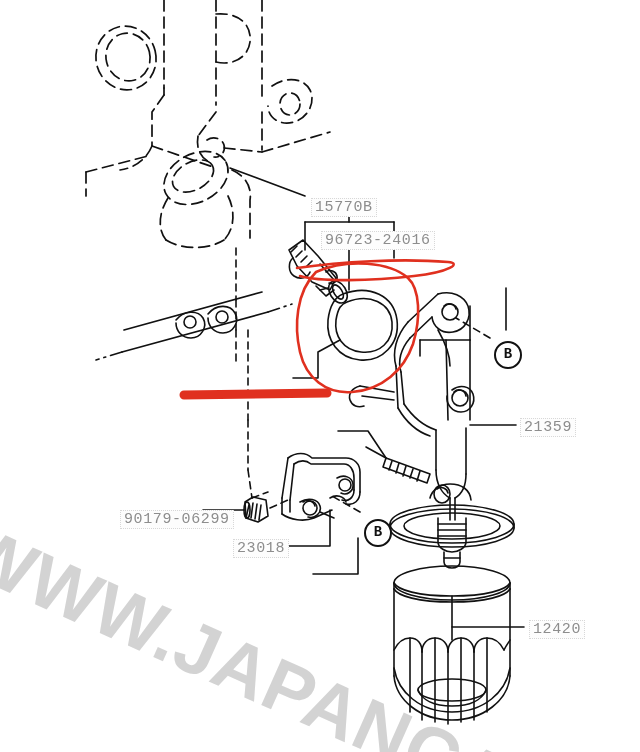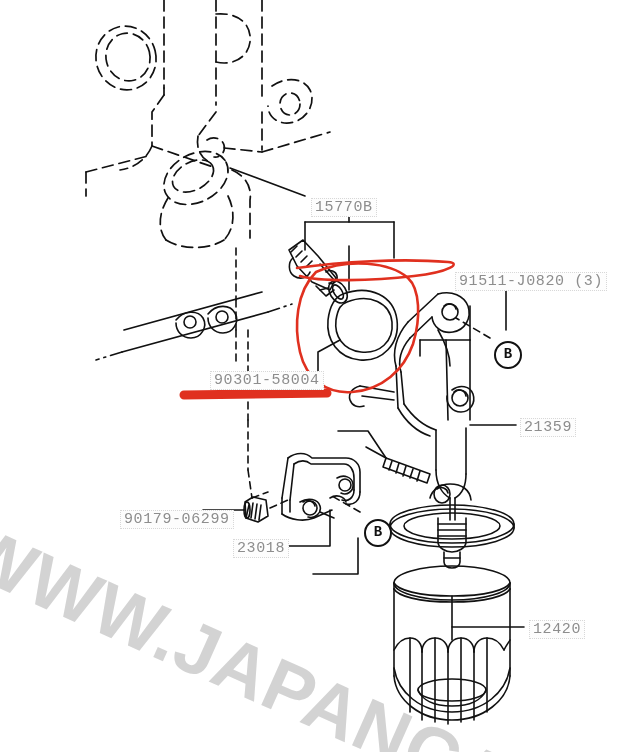--- a/index.html
+++ b/index.html
@@ -301,24 +301,23 @@
                C294,326 296,292 316,272 Z"></path>
 
       <path stroke-width="9" d="M184,395 L327,393"></path>
     </g>
   </svg>
 
   <div class="wm" style="left:-14px;top:508px;transform:rotate(24deg);">WWW.JAPANCATS.RU</div>
 
   <div class="partlabel" style="left:311px;top:192px;margin-top:6px;">15770B</div>
 
-
-  <div class="partlabel" style="left:455px;top:272px;">91511-J0820 (3)</div>
-
-  <div class="partlabel" style="left:210px;top:371px;">90301-58004</div>
+  <div class="partlabel" style="left:321px;top:231px;">96723-24016</div>
+
+
 
 
   <div class="partlabel" style="left:520px;top:418px;">21359</div>
 
   <div class="partlabel" style="left:120px;top:503px;margin-top:7px;">90179-06299</div>
 
   <div class="partlabel" style="left:233px;top:539px;">23018</div>
 
 
   <div class="partlabel" style="left:529px;top:620px;">12420</div>

